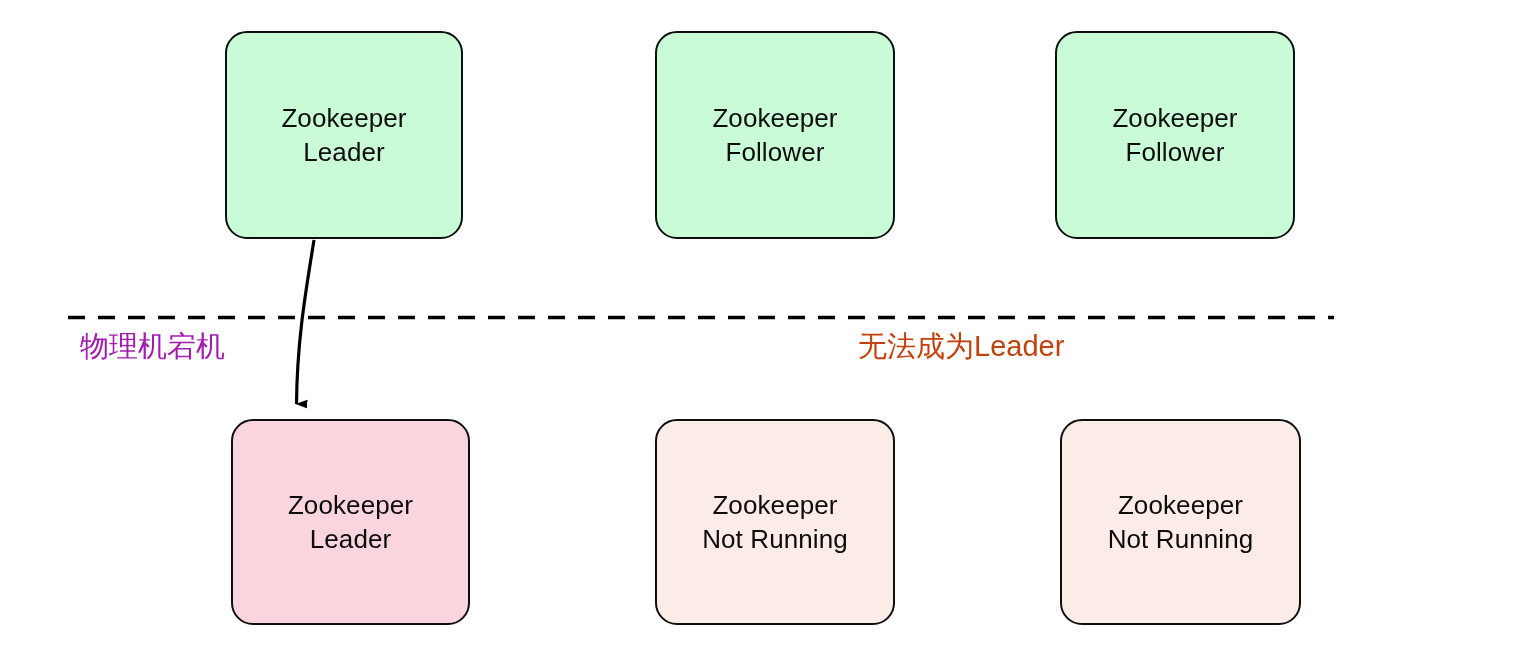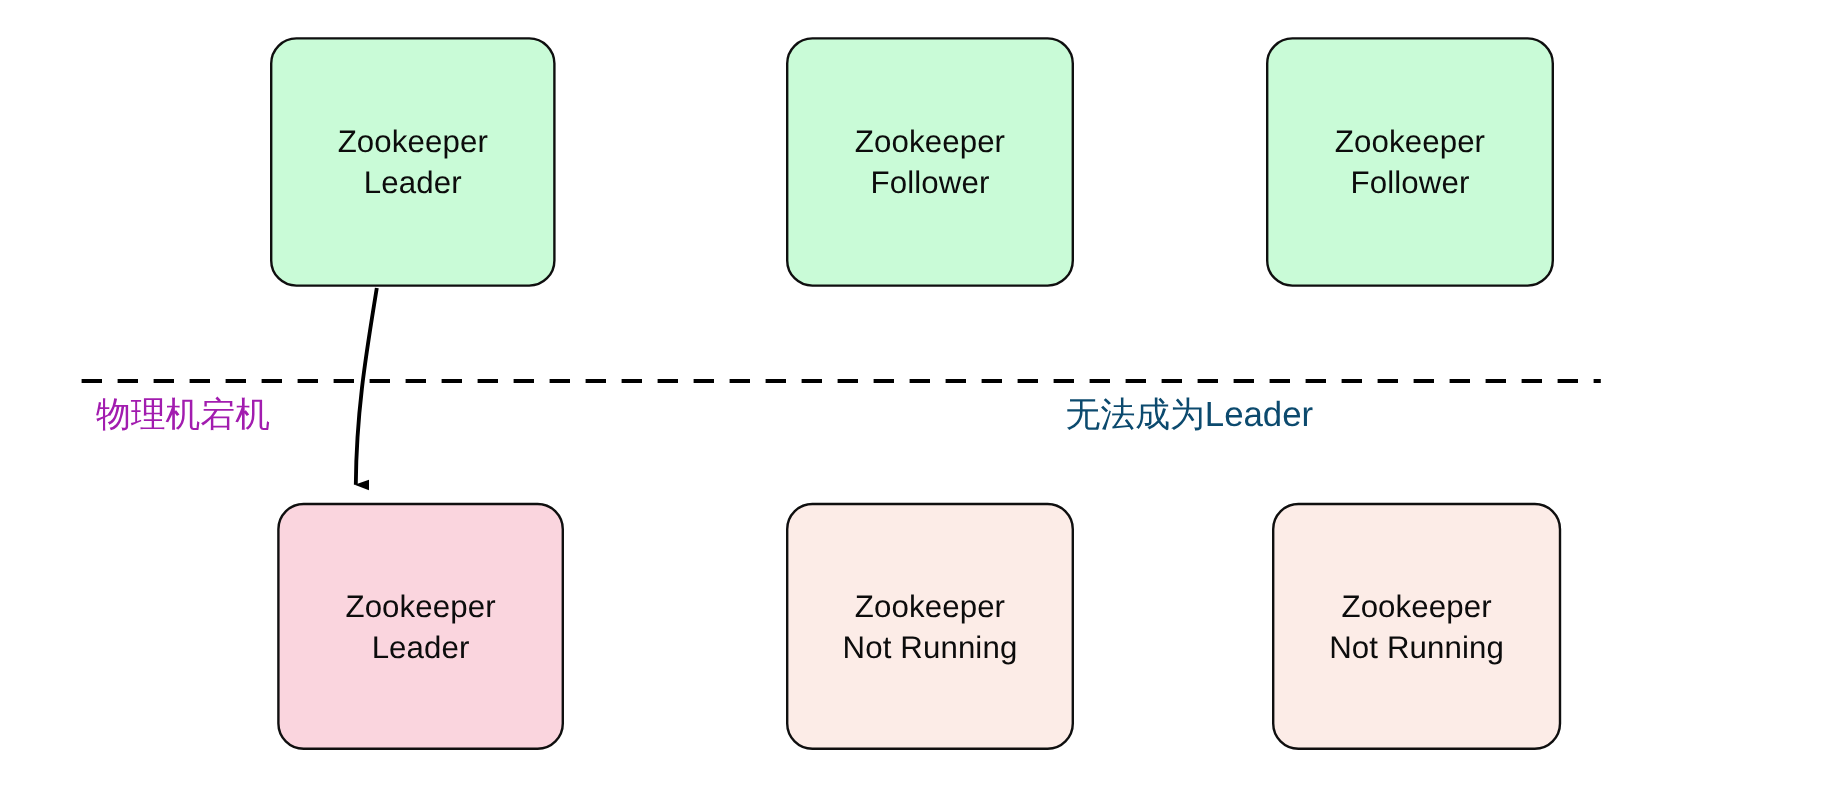--- a/index.html
+++ b/index.html
@@ -96,15 +96,15 @@
       </marker>
     </defs>
 
     <line x1="68" y1="317.5" x2="1462" y2="317.5" stroke="#000000" stroke-width="3.4" stroke-dasharray="17 13" marker-end="url(#arrow-solid-right)"></line>
 
     <path d="M 314 240 C 306 290, 297 340, 296.5 404" fill="none" stroke="#000000" stroke-width="3.2" marker-end="url(#arrow-solid-down)"></path>
   </svg>
 
   <div class="axis-label" style="left:80px; top:332px; color:#a21caf;">物理机宕机</div>
 
-  <div class="axis-label" style="left:888px; top:332px; color:#0c4a6e;">无法成为Leader</div>
+  <div class="axis-label" style="left:858px; top:332px; color:#c2410c;">无法成为Leader</div>
 
 </div>
 
 </body></html>

